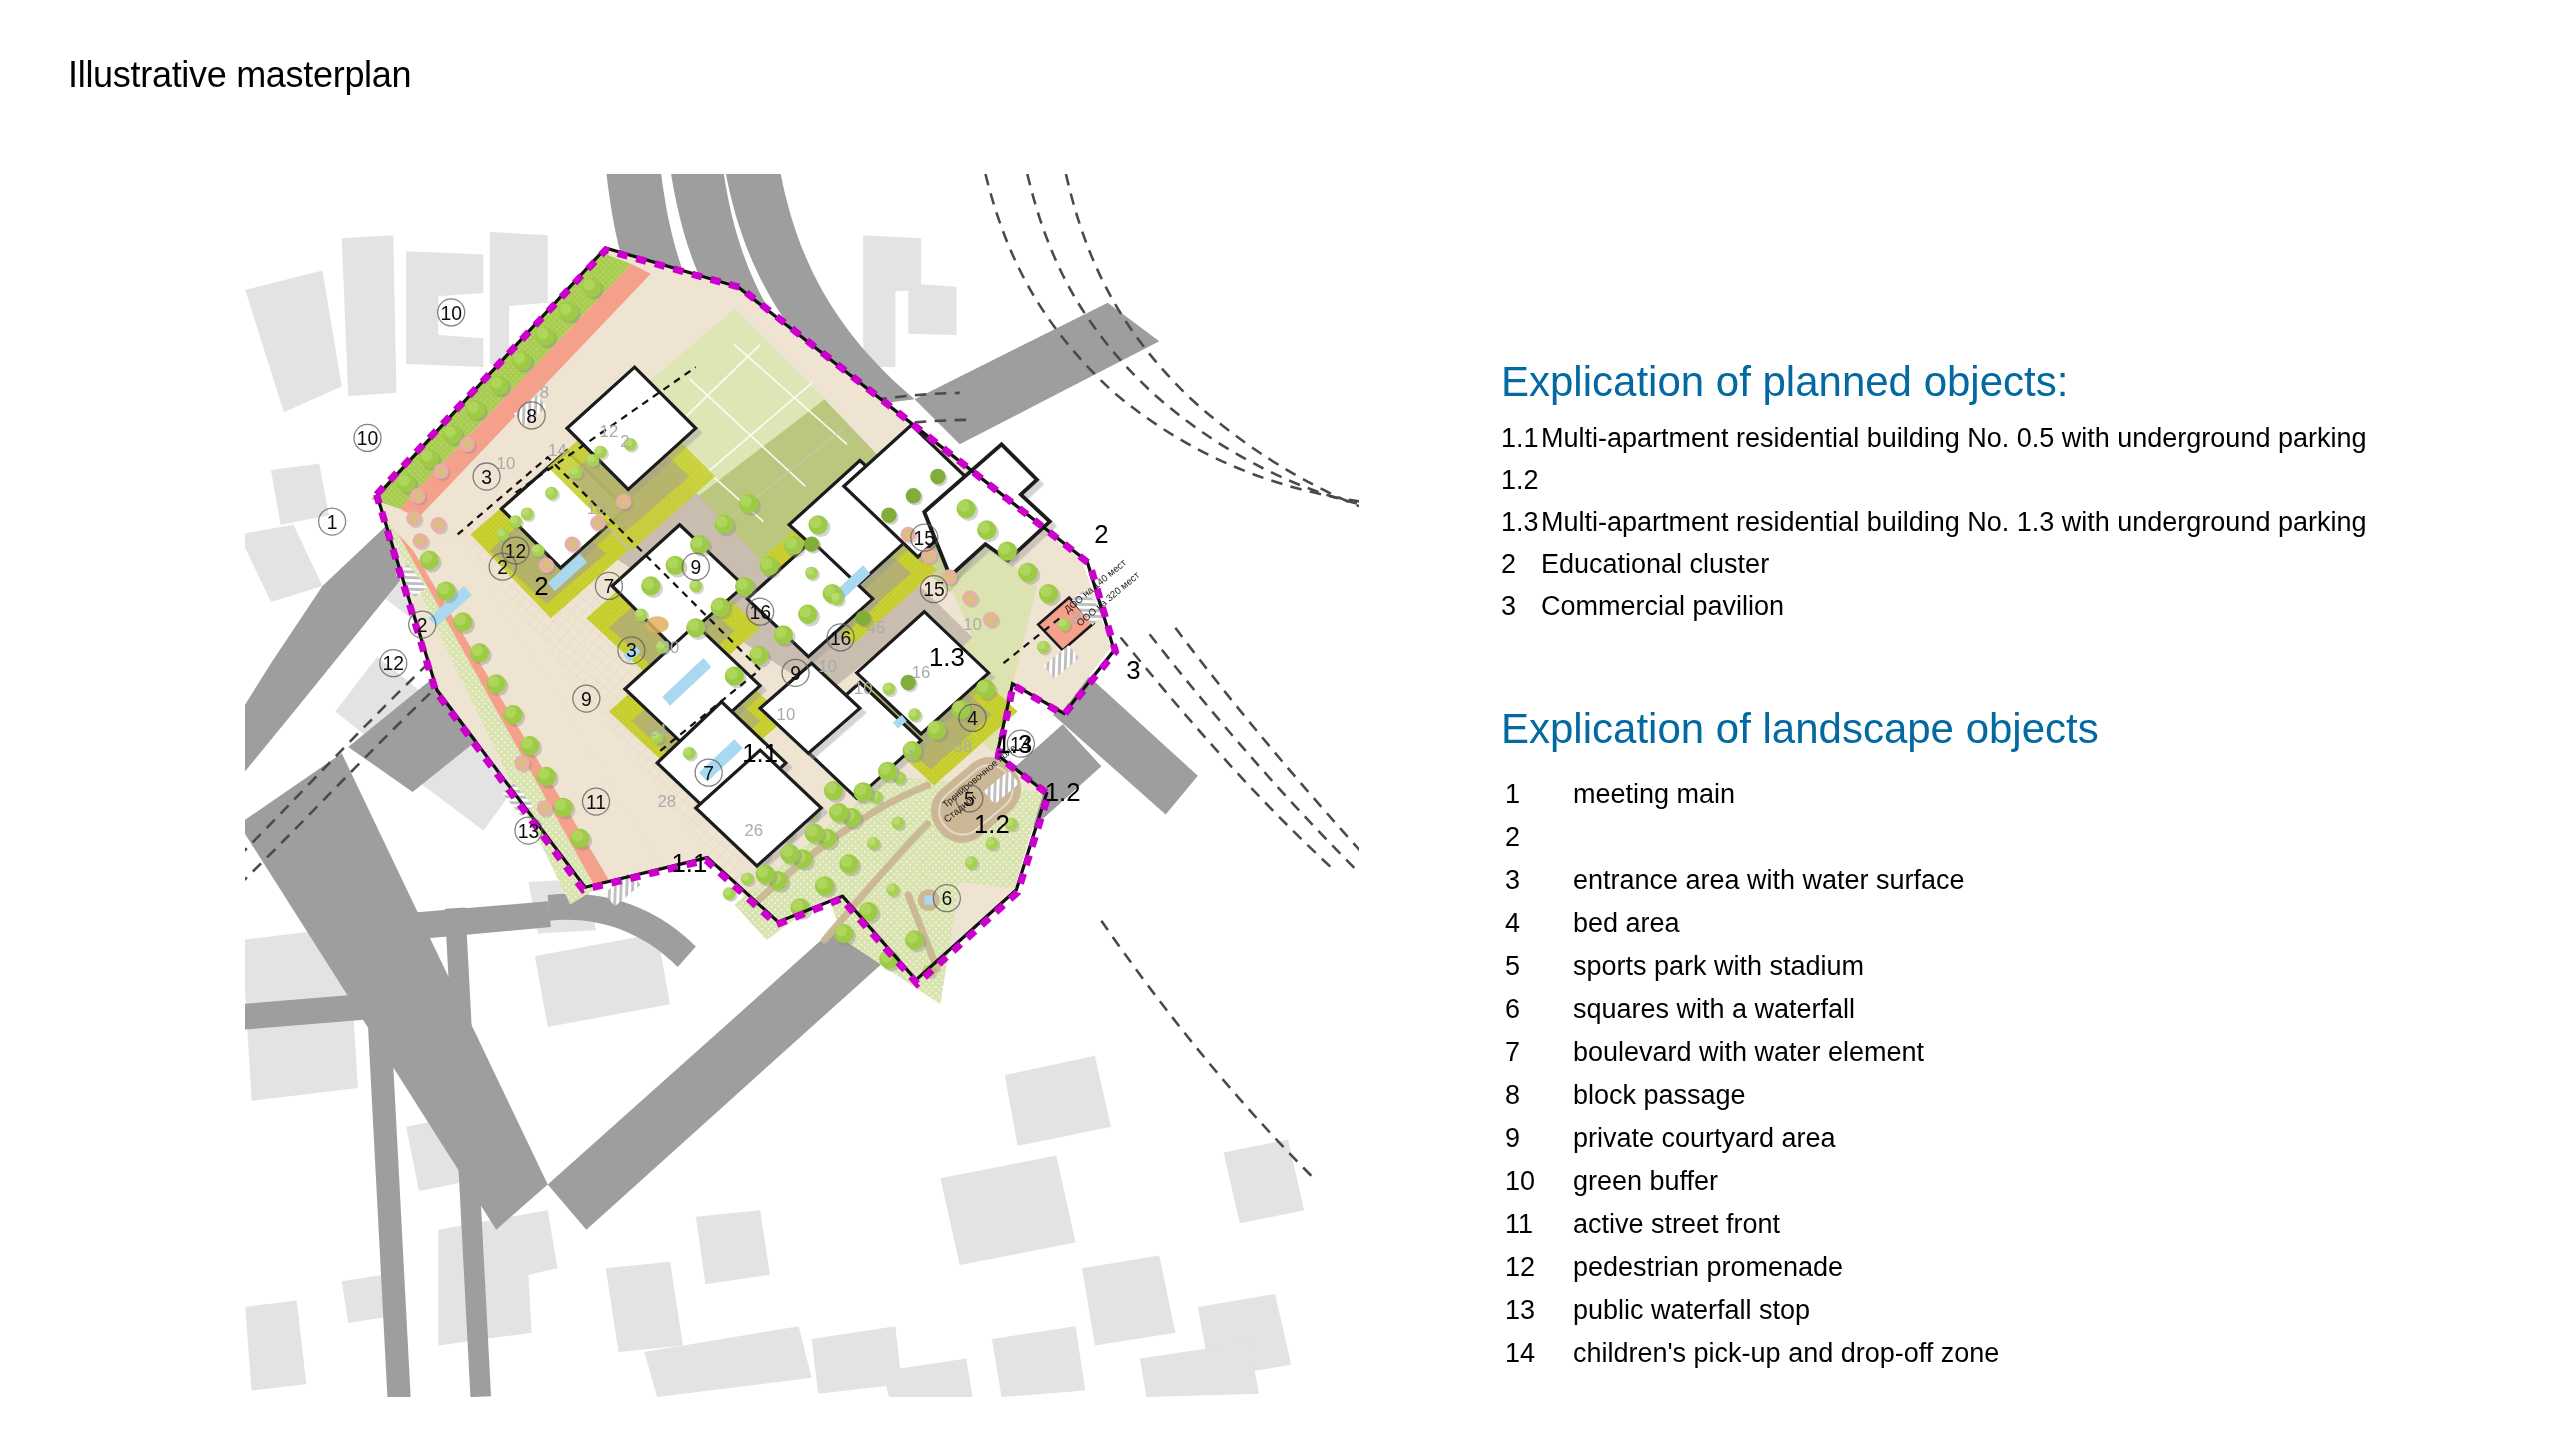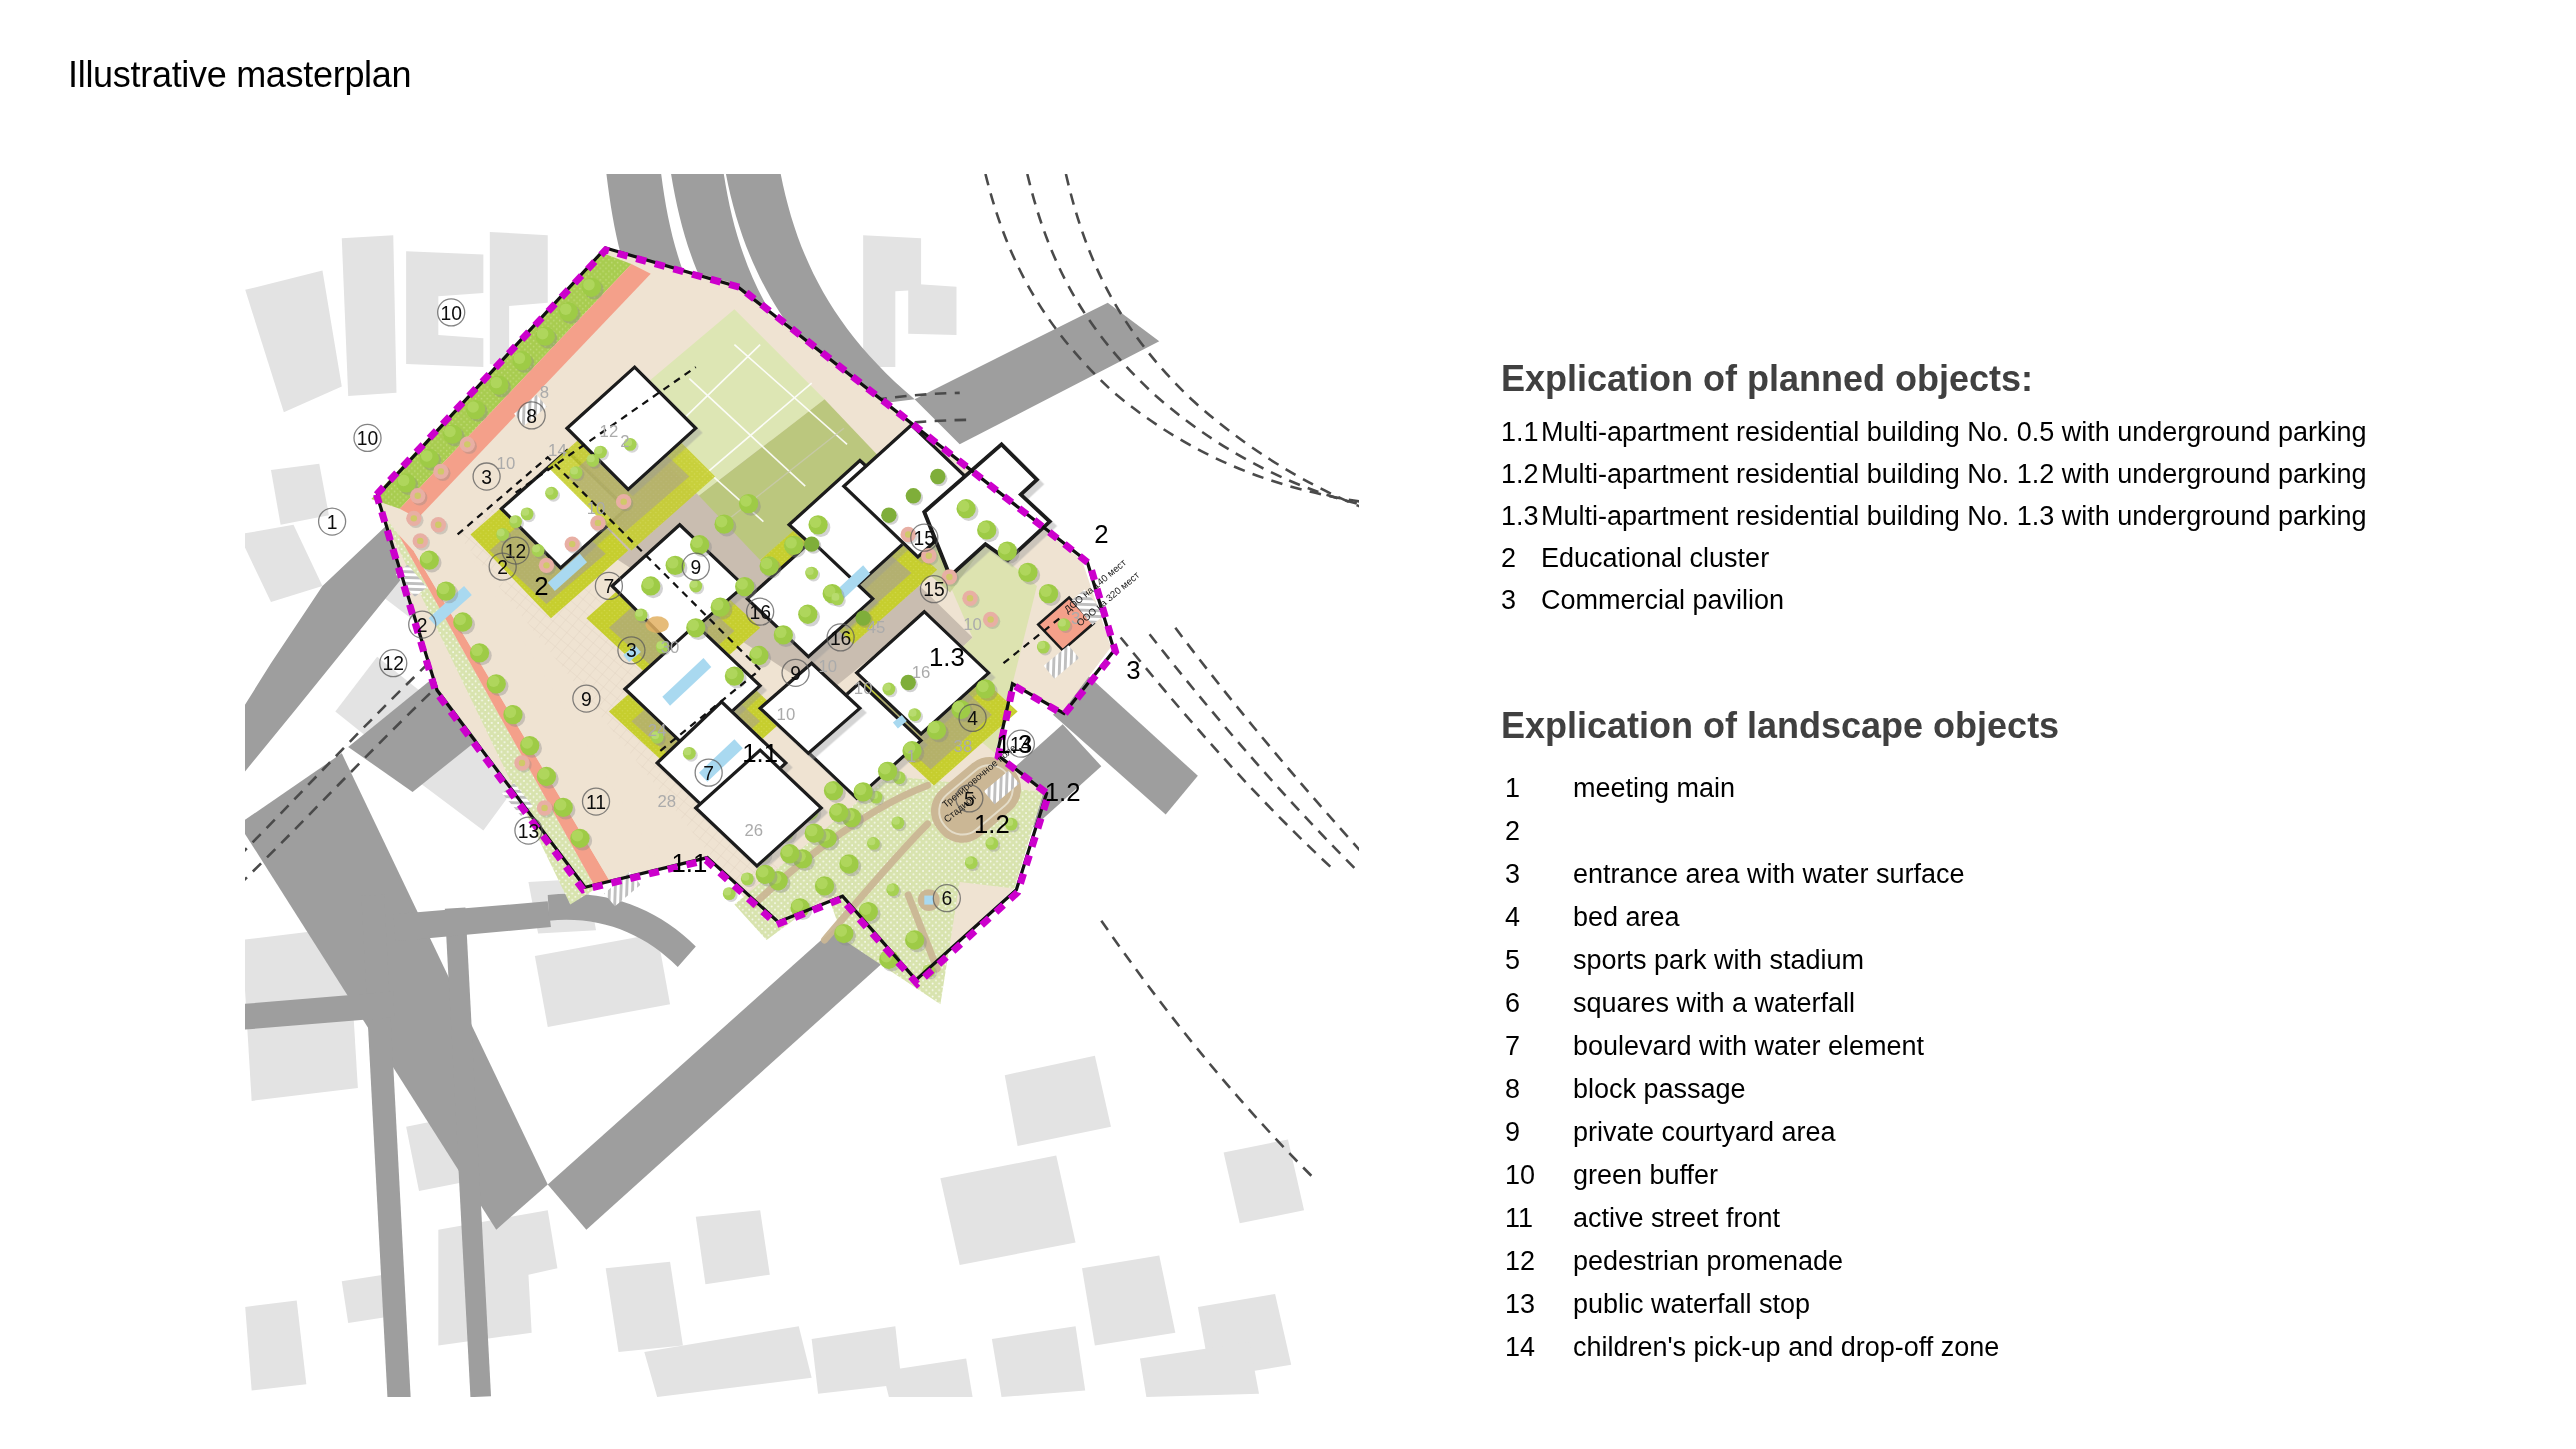--- a/index.html
+++ b/index.html
@@ -15,21 +15,21 @@
     line-height:1;color:#000;white-space:nowrap;
   }
   
   #map-panel{position:absolute;left:245px;top:174px;width:1114px;height:1223px;}
   #map-svg{display:block;width:100%;height:100%;}
   
   .legend-block{position:absolute;left:1501px;}
   #planned-legend{top:361px;width:966px;}
   #landscape-legend{top:708px;width:966px;}
   .legend-heading{
-    font-size:36px;font-weight:700;color:#404040;margin:0 0 22px 0;
+    font-size:42px;font-weight:400;color:#0369a1;margin:0 0 22px 0;
     line-height:1;white-space:nowrap;
   }
   .legend-row{display:flex;align-items:baseline;margin-bottom:15px;line-height:1;}
   .lg-num{font-size:27px;color:#000;flex:0 0 auto;}
   #planned-legend .lg-num{width:40px;}
   #landscape-legend .lg-num{width:68px;text-align:left;padding-left:3.9px;}
   .lg-text{font-size:27px;color:#000;white-space:nowrap;}
   #landscape-legend .legend-heading{margin-bottom:31px;}
   #landscape-legend .legend-row{margin-bottom:16px;}
 </style>
@@ -569,21 +569,20 @@
 
 <div class="legend-block" id="planned-legend">
   <div class="legend-heading">Explication of planned objects:</div>
   <div id="planned-rows">
       <div class="legend-row">
         <span class="lg-num">1.1</span>
         <span class="lg-text">Multi-apartment residential building No. 0.5 with underground parking</span>
       </div>
       <div class="legend-row">
         <span class="lg-num">1.2</span>
-        <span class="lg-text">Multi-apartment residential building No. 1.2 with underground parking</span>
       </div>
       <div class="legend-row">
         <span class="lg-num">1.3</span>
         <span class="lg-text">Multi-apartment residential building No. 1.3 with underground parking</span>
       </div>
       <div class="legend-row">
         <span class="lg-num">2</span>
         <span class="lg-text">Educational cluster</span>
       </div>
       <div class="legend-row">

